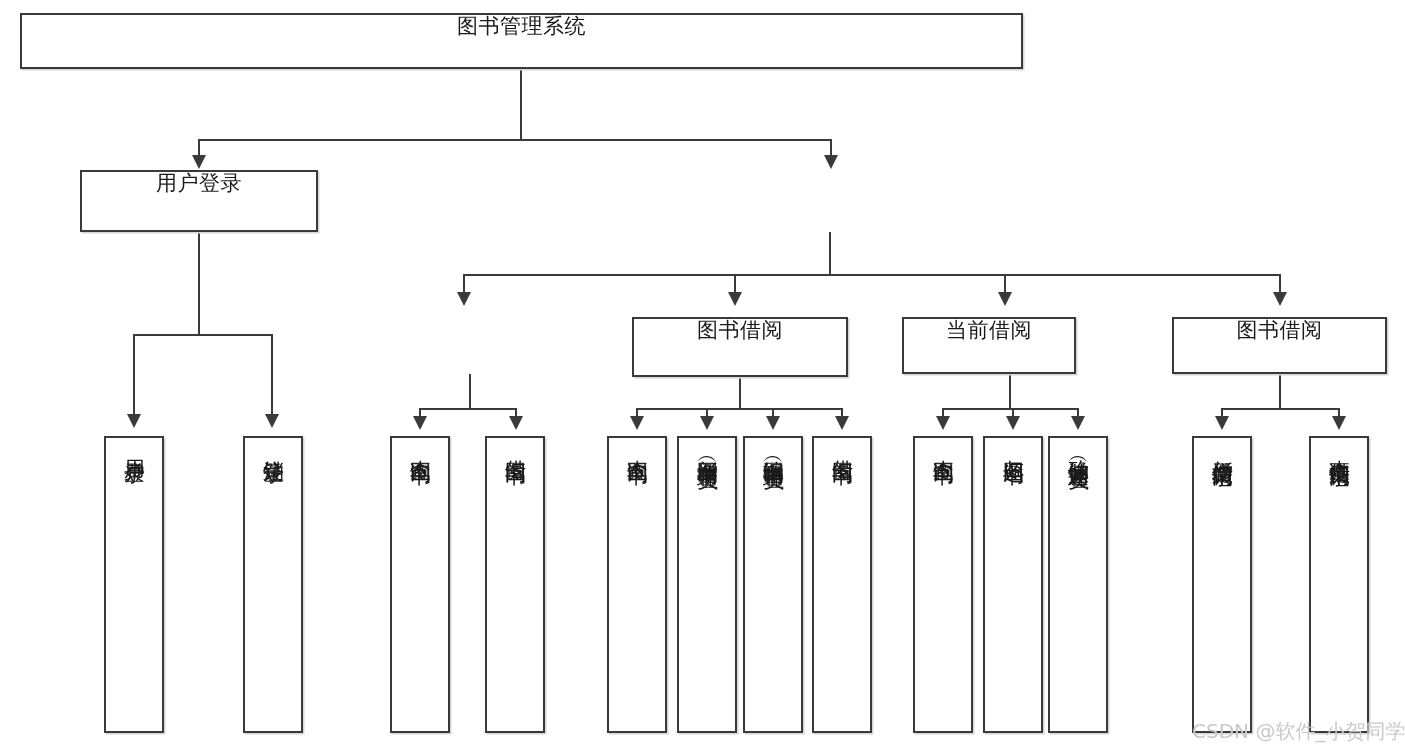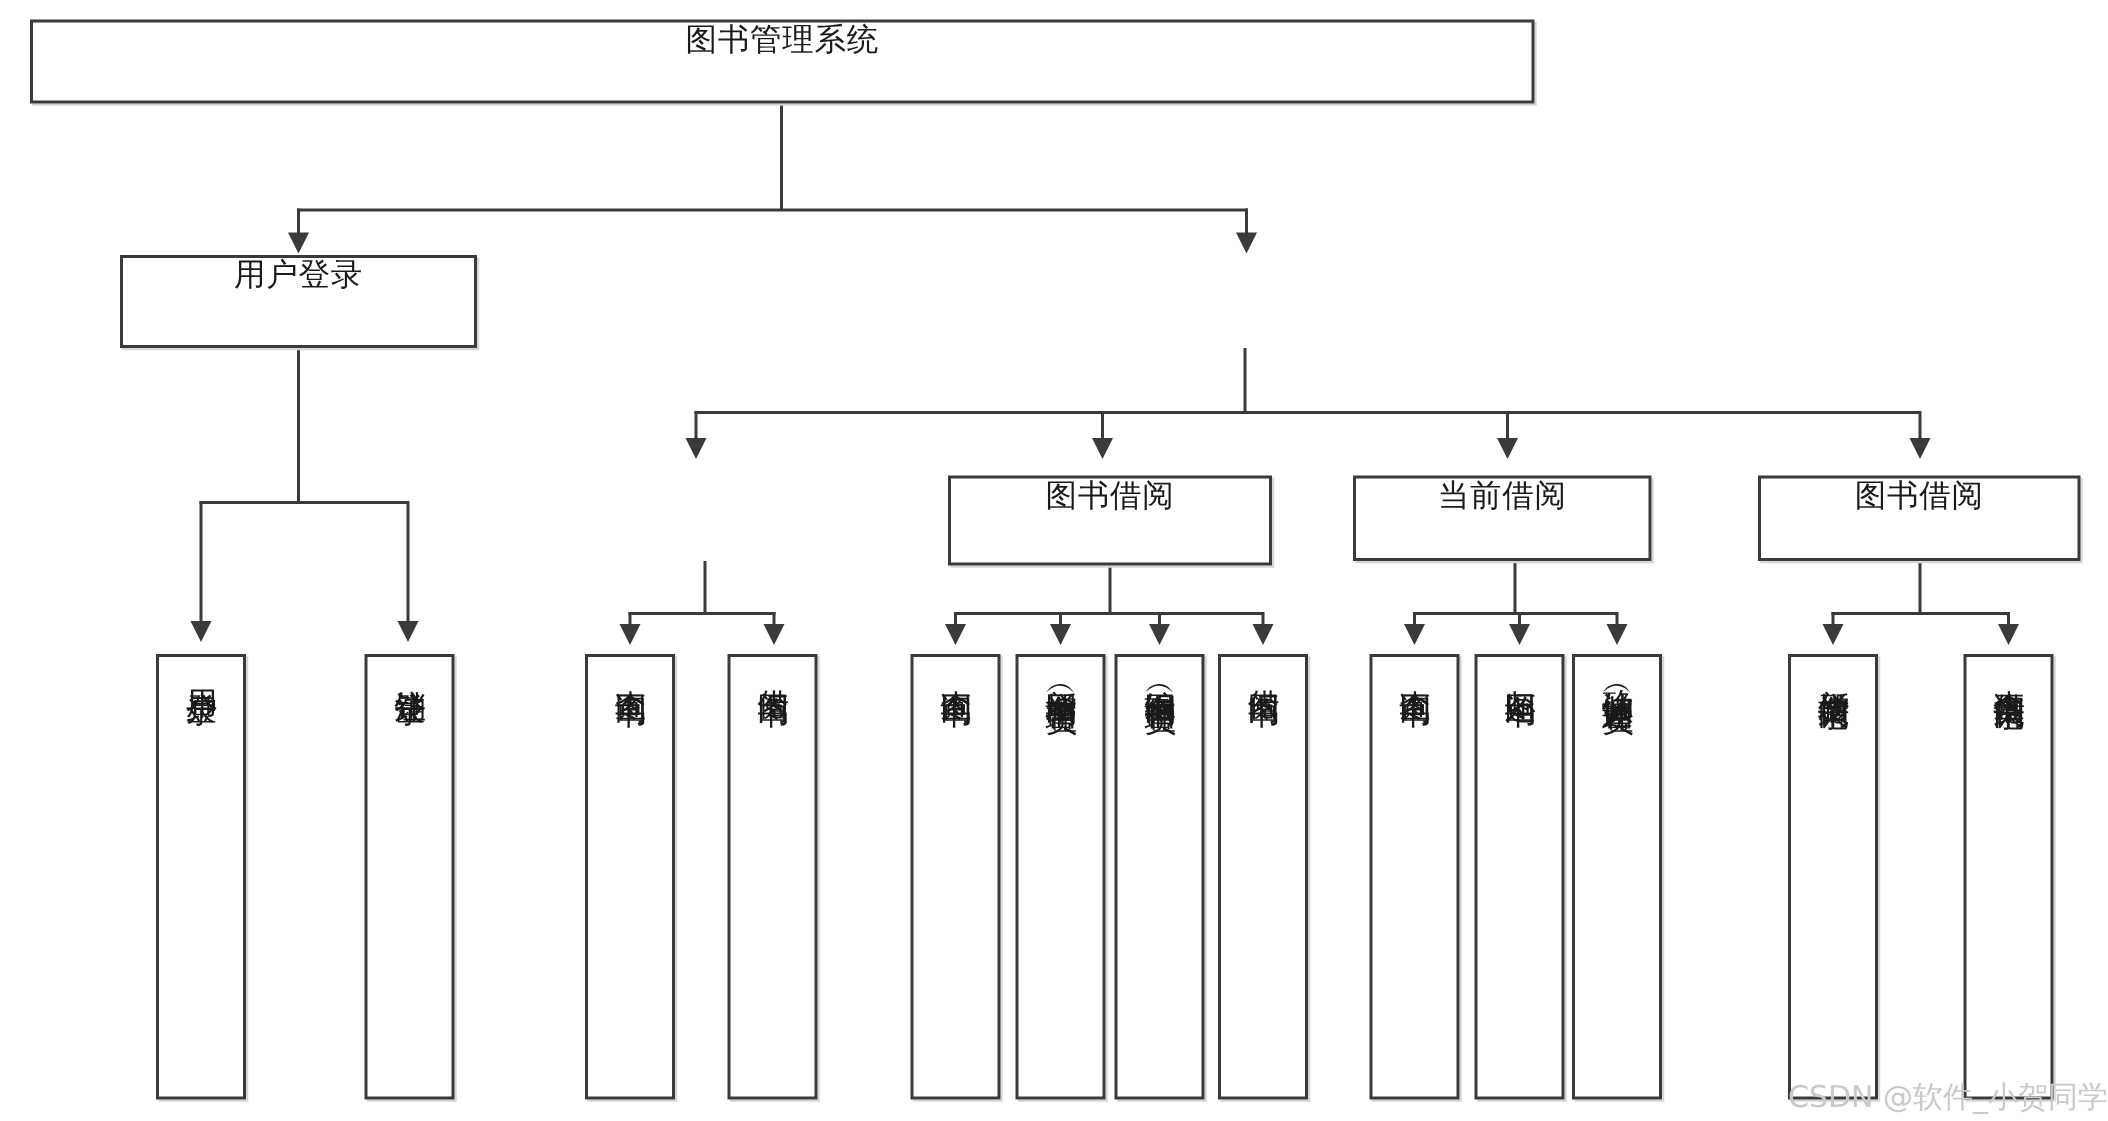--- a/index.html
+++ b/index.html
@@ -152,21 +152,21 @@
     <span class="label">图书管理系统</span>
   </div>
 
   <div class="node h shadowed" style="left:80px; top:170px; width:238px; height:62px;">
     <span class="label">用户登录</span>
   </div>
 
   <div class="node h shadowed" style="left:632px; top:317px; width:216px; height:60px;">
     <span class="label">图书借阅</span>
   </div>
-  <div class="node h shadowed" style="left:902px; top:317px; width:199px; height:57px;">
+  <div class="node h shadowed" style="left:902px; top:317px; width:174px; height:57px;">
     <span class="label">当前借阅</span>
   </div>
   <div class="node h shadowed" style="left:1172px; top:317px; width:215px; height:57px;">
     <span class="label">图书借阅</span>
   </div>
 
   <div class="node v shadowed" style="left:104px; top:436px; width:60px; height:297px;">
     <span class="label">用户登录</span>
   </div>
   <div class="node v shadowed" style="left:243px; top:436px; width:60px; height:297px;">

